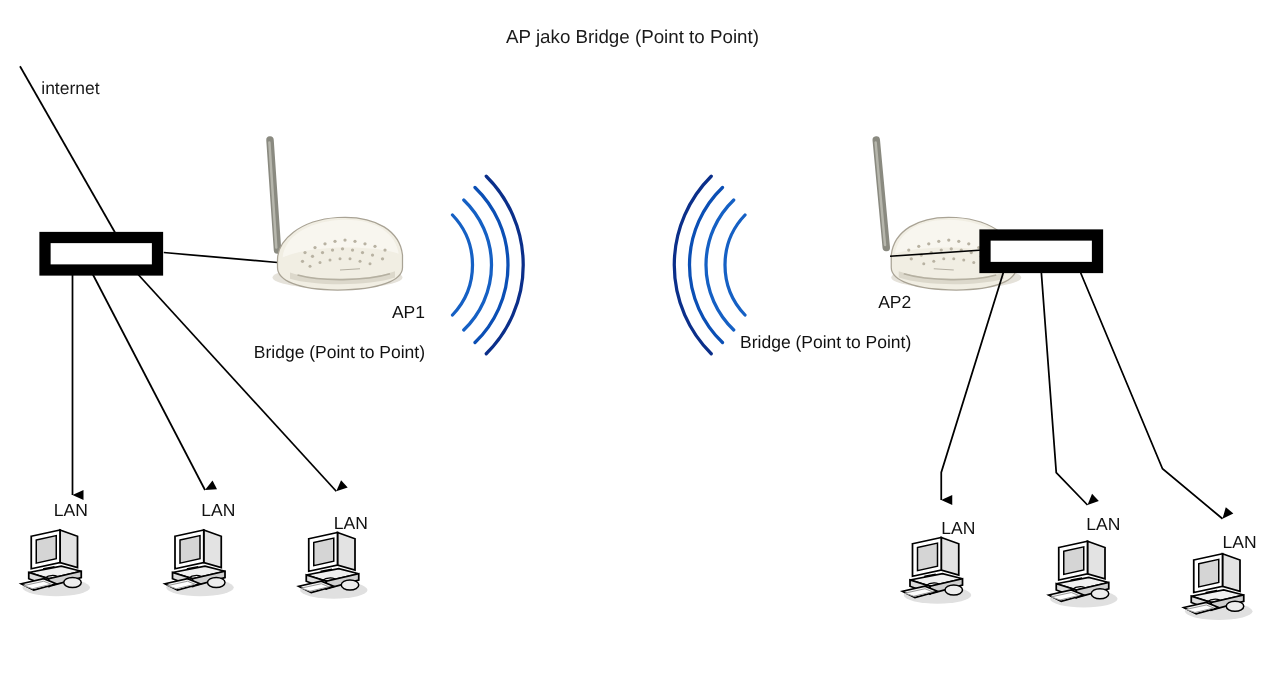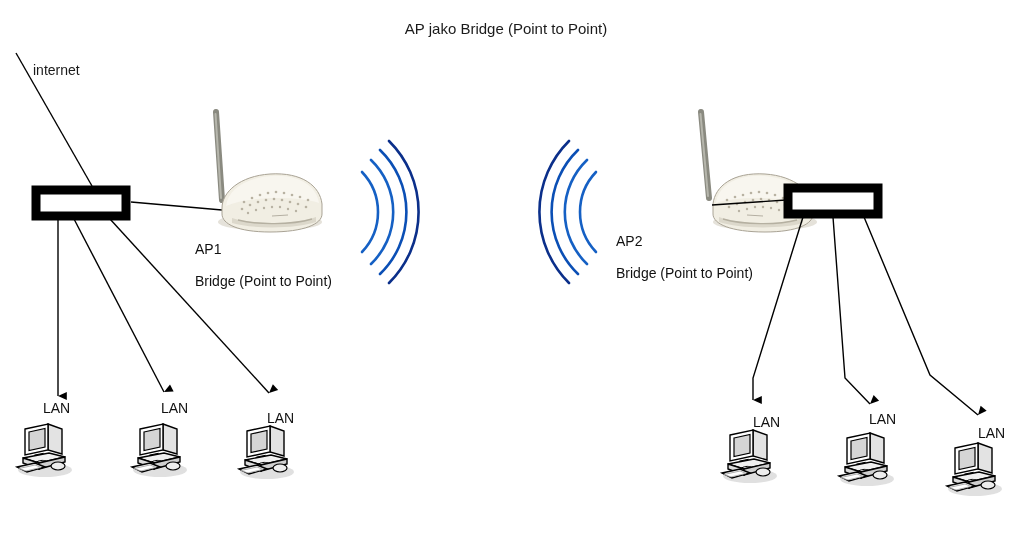--- a/index.html
+++ b/index.html
@@ -16,21 +16,21 @@
     font-family: "Liberation Sans", "DejaVu Sans", sans-serif;
   }
   #canvas {
     position: absolute;
     left: 0; top: 0;
     width: 1013px;
     height: 550px;
   }
   .ap-caption {
     position: absolute;
-    text-align: left;
+    text-align: right;
     font-size: 14px;
     color: #111111;
     line-height: 18px;
     white-space: nowrap;
   }
   .ap-caption .ap-name { display: block; }
   .ap-caption .ap-mode { display: block; margin-top: 14px; }
   .lan-label {
     position: absolute;
     font-size: 14px;
@@ -191,21 +191,21 @@
   <use href="#pc-icon" x="837" y="427"></use>
   <use href="#pc-icon" x="945" y="437"></use>
 
 </svg>
 
 <div class="ap-caption" style="left:195px; top:240px; width:145px;">
   <span class="ap-name">AP1</span>
   <span class="ap-mode">Bridge (Point to Point)</span>
 </div>
 
-<div class="ap-caption" style="left:616px; top:232px; width:145px;">
+<div class="ap-caption" style="left:584px; top:232px; width:145px;">
   <span class="ap-name">AP2</span>
   <span class="ap-mode">Bridge (Point to Point)</span>
 </div>
 
 <div class="lan-label" style="left:43px; top:400px;">LAN</div>
 <div class="lan-label" style="left:161px; top:400px;">LAN</div>
 <div class="lan-label" style="left:267px; top:410px;">LAN</div>
 <div class="lan-label" style="left:753px; top:414px;">LAN</div>
 <div class="lan-label" style="left:869px; top:411px;">LAN</div>
 <div class="lan-label" style="left:978px; top:425px;">LAN</div>

